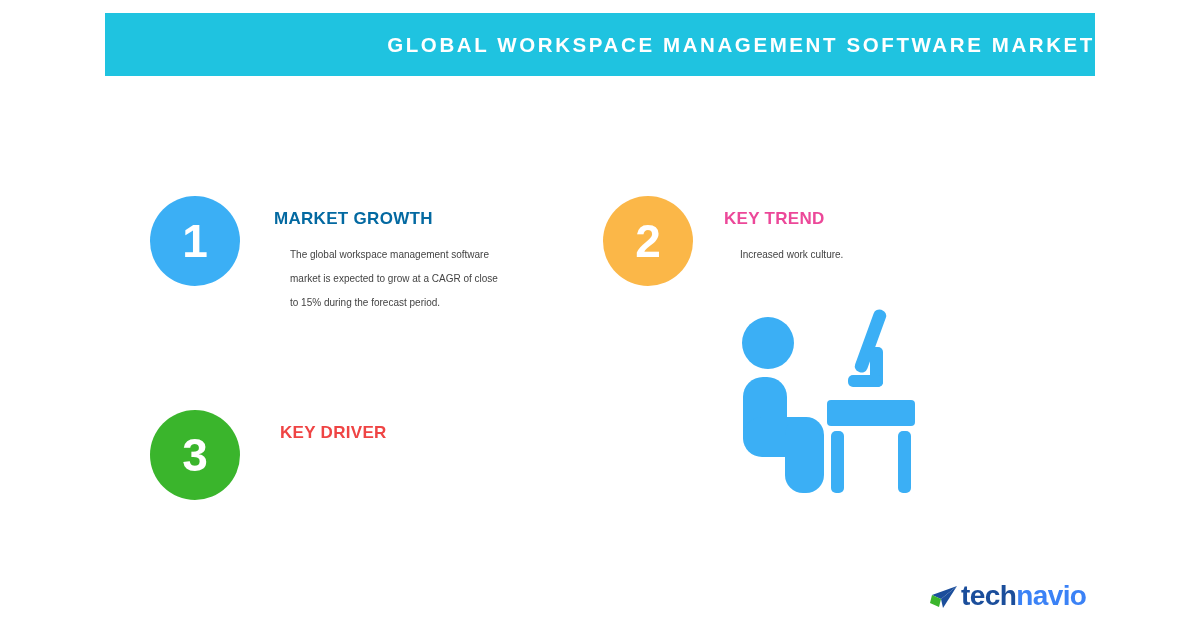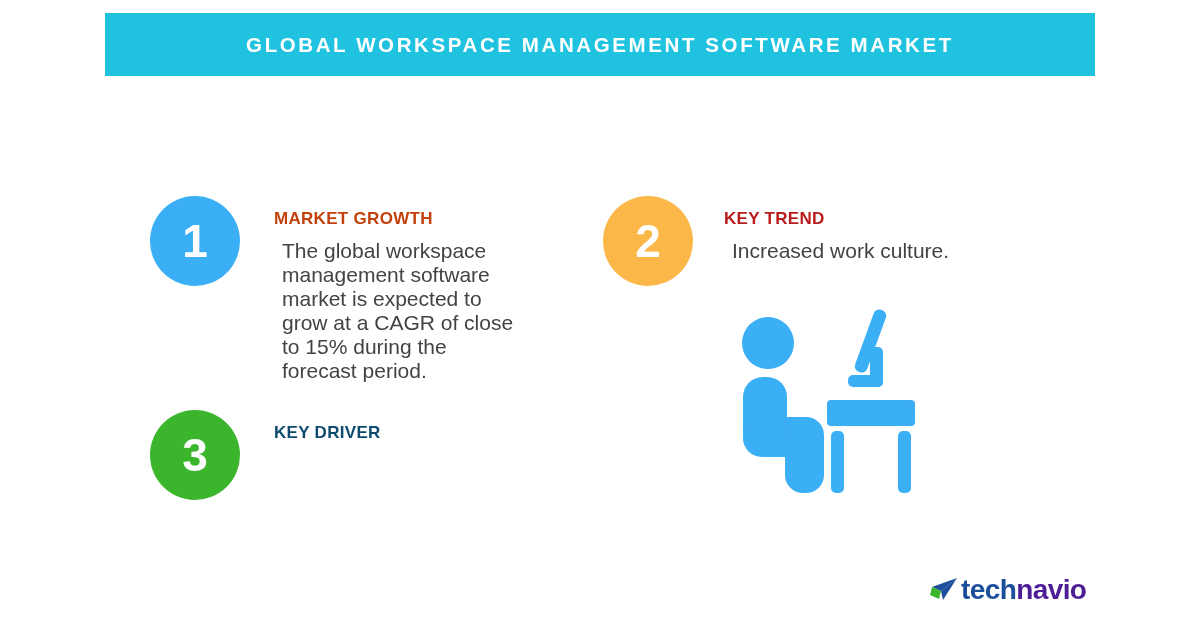--- a/index.html
+++ b/index.html
@@ -19,21 +19,21 @@
   
   #header-banner {
     position: absolute;
     left: 105px;
     top: 13px;
     width: 990px;
     height: 63px;
     background: #1FC3E0;
     display: flex;
     flex-direction: column;
-    align-items: center;
+    align-items: flex-end;
     justify-content: center;
     box-sizing: border-box;
   }
   #header-banner .title-line {
     color: #ffffff;
     font-size: 20.5px;
     font-weight: bold;
     letter-spacing: 2.6px;
     line-height: 29px;
     text-align: center;
@@ -65,29 +65,29 @@
   .fact-body {
     position: absolute;
   }
   .fact-heading {
     font-size: 17px;
     font-weight: bold;
     letter-spacing: 0.3px;
     margin: 0 0 12px 0;
     line-height: 1;
   }
-  .heading-blue   { color: #c2410c; }
-  .heading-orange { color: #b91c1c; }
-  .heading-green  { color: #0c4a6e; }
+  .heading-blue   { color: #0369a1; }
+  .heading-orange { color: #ec4899; }
+  .heading-green  { color: #ef4444; margin-left: 6px; }
 
   .fact-text {
-    font-size: 21px;
+    font-size: 10px;
     color: #434343;
     line-height: 24px;
-    margin: 8px;
+    margin: 16px;
     white-space: pre-line;
   }
 
   
   #fact-1 { left: 150px; top: 196px; }
   #fact-1 .fact-body { left: 124px; top: 14px; width: 250px; }
   #fact-2 { left: 603px; top: 196px; }
   #fact-2 .fact-body { left: 121px; top: 14px; width: 290px; }
   #fact-3 { left: 150px; top: 410px; }
   #fact-3 .fact-body { left: 124px; top: 14px; width: 260px; }
@@ -100,37 +100,37 @@
     width: 195px;
     height: 205px;
   }
 
   
   #brand-logo {
     position: absolute;
     left: 928px;
     top: 576px;
     display: flex;
-    align-items: flex-start;
+    align-items: flex-end;
     height: 34px;
   }
   #brand-logo .logo-mark {
     width: 30px;
     height: 26px;
     margin-right: 3px;
     display: block;
   }
   #brand-logo .logo-word {
     font-size: 28px;
     font-weight: bold;
     letter-spacing: -0.6px;
     line-height: 1;
   }
   .logo-tech { color: #1B4E9B; }
-  .logo-navio { color: #4c1d95; }
+  .logo-navio { color: #3b82f6; }
 </style>
 </head>
 <body>
 
 <div id="header-banner">
   <div class="title-line">GLOBAL WORKSPACE MANAGEMENT SOFTWARE MARKET</div>
 </div>
 
 <div class="fact" id="fact-1">
   <div class="badge badge-1">1</div>

